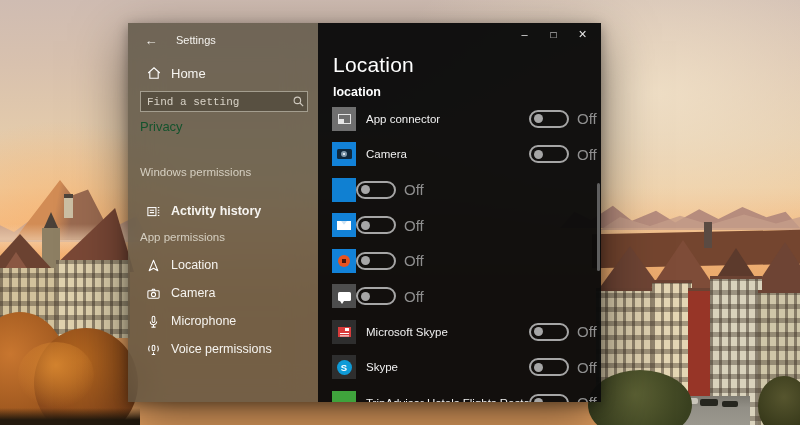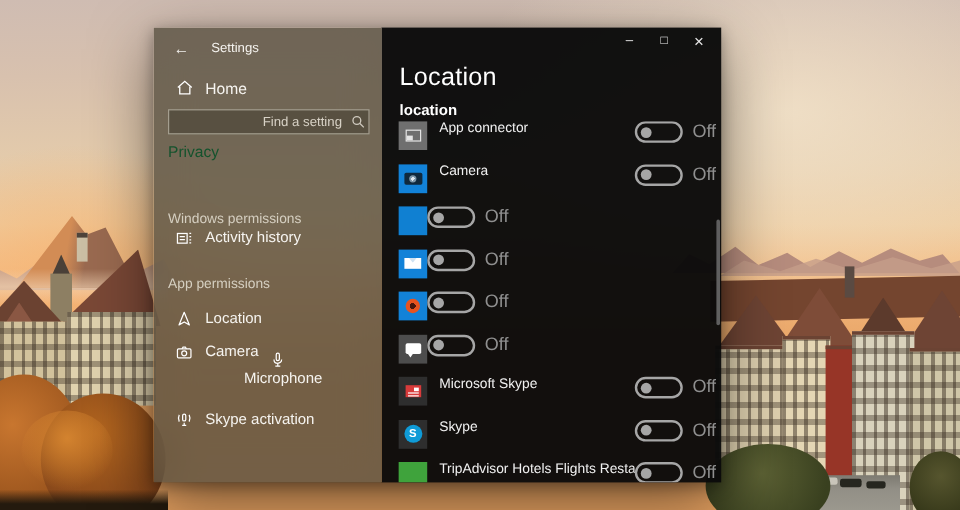--- a/index.html
+++ b/index.html
@@ -74,40 +74,40 @@
   .sb-titlebar { position:absolute; left:0; top:0; right:0; height:34px; display:flex; align-items:center; }
   .back-btn { width:30px; height:26px; margin-left:8px; display:flex; align-items:center; justify-content:center;
     font-size:13px; color:#f2f0ec; cursor:default; }
   .sb-apptitle { font-size:11px; margin-left:10px; color:#f5f3ef; }
   .sb-row { position:absolute; left:0; right:0; height:28px; display:flex; align-items:center; padding-left:17px; }
   .sb-row .ic { width:17px; height:17px; flex:none; display:flex; align-items:center; justify-content:center; }
   .sb-row .lbl { margin-left:9px; font-size:12.5px; color:#f6f4f0; white-space:nowrap; }
   .sb-home { top:36px; }
   .searchbox { position:absolute; left:12px; top:68px; width:168px; height:21px;
     border:1px solid rgba(205,199,185,.65); background:rgba(28,25,20,.3); display:flex; align-items:center; }
-  .searchbox input { flex:1; border:none; outline:none; background:transparent; font-family:Liberation Sans, sans-serif;
-    font-size:11px; color:#e8e3d8; padding:0 4px 0 6px; min-width:0;text-align:right; }
+  .searchbox input { flex:1; border:none; outline:none; background:transparent; font-family:Liberation Mono, monospace;
+    font-size:11px; color:#e8e3d8; padding:0 4px 0 6px; min-width:0; }
   .searchbox input::placeholder { color:#d8d2c6; opacity:1; }
   .searchbox .mag { width:18px; flex:none; display:flex; justify-content:center; }
   .sb-category { position:absolute; left:12px; top:96px; font-size:13px; font-weight:normal; color:#14532d; }
   .sb-section { position:absolute; left:12px; font-size:11.5px; color:#d5cfc1; white-space:nowrap; }
-  .sec1 { top:154px; } .sec2 { top:208px; }
-  .it-activity { top:161px; } .it-location { top:228px; } .it-camera { top:256px; }
-  .it-mic { top:268px;flex-direction:column; } .it-voice { top:312px; } .it-notif { top:340px; }
+  .sec1 { top:143px; } .sec2 { top:208px; }
+  .it-activity { top:174px;font-weight:bold; } .it-location { top:228px; } .it-camera { top:256px; }
+  .it-mic { top:284px; } .it-voice { top:312px; } .it-notif { top:340px; }
 
   
   .win-controls { position:absolute; top:2px; right:4px; display:flex; }
   .wc { width:29px; height:18px; display:flex; align-items:center; justify-content:center;
     font-size:11px; color:#e8e8e8; }
   .wc.max { font-size:10px; }
   .wc.close { font-size:14px; }
   .page-title { position:absolute; left:15px; top:30px; font-size:21px; font-weight:400; letter-spacing:.2px; }
   .page-sub { position:absolute; left:15px; top:62px; font-size:12.5px; font-weight:600; }
   .applist { position:absolute; left:14px; right:4px; top:78px; bottom:0; overflow:hidden; }
-  .app-row { height:35.5px; display:flex; align-items:flex-start; }
+  .app-row { height:35.5px; display:flex; align-items:center; }
   .ai { width:24px; height:24px; flex:none; display:flex; align-items:center; justify-content:center; position:relative; }
   .app-name { margin-left:10px; font-size:11.5px; color:#f0f0f0; white-space:nowrap; overflow:hidden; flex:1; }
   .toggle { width:40px; height:18px; flex:none; border:2px solid #a6a6a6; border-radius:10px;
     display:flex; align-items:center; padding-left:3px; background:transparent; }
   .knob { width:9px; height:9px; border-radius:50%; background:#a6a6a6; }
   .off-lbl { width:20px; flex:none; margin-left:8px; font-size:15px; color:#8f8f8f; }
   .scrollbar { position:absolute; right:1px; top:160px; width:3px; height:88px; background:#5f5f5f; border-radius:2px; }
 
   
   .g-appconn { width:13px; height:10px; border:1.5px solid #e4e4e4; position:relative; }
@@ -272,21 +272,21 @@
     <div class="sb-row it-voice">
       <span class="ic">
         <svg viewBox="0 0 16 16" width="15" height="15">
             <g fill="none" stroke="#fff" stroke-width="1.1">
               <rect x="6.6" y="3.4" width="2.8" height="6" rx="1.4"></rect>
               <path d="M8 11 V13.4 M6.2 13.4 H9.8"></path>
               <path d="M3.6 4 C2.6 6 2.6 8 3.6 10 M12.4 4 C13.4 6 13.4 8 12.4 10"></path>
             </g>
           </svg>
       </span>
-      <span class="lbl">Skype activation</span>
+      <span class="lbl">Voice permissions</span>
     </div>
 
   </div>
 
   <div class="main">
     <div class="win-controls">
       <div class="wc">
           <span>–</span>
         </div>
       <div class="wc max">

